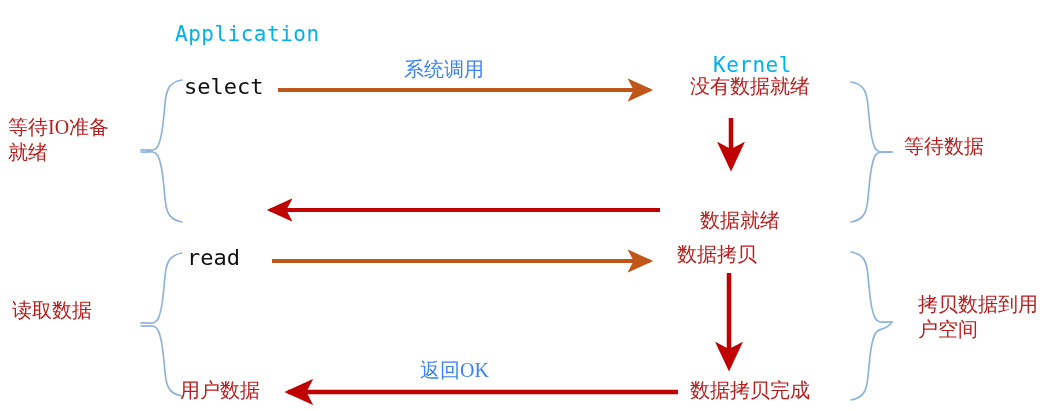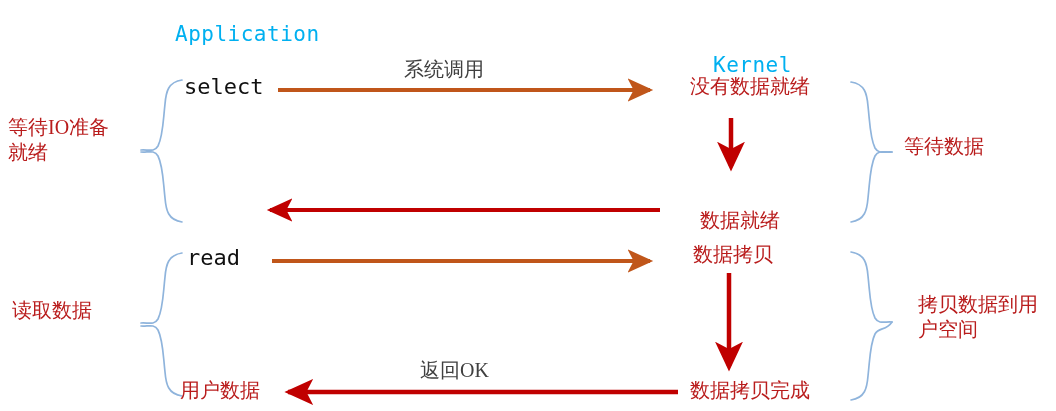--- a/index.html
+++ b/index.html
@@ -44,21 +44,21 @@
     color: #b91c1c;
     white-space: nowrap;
     line-height: 1.25;
   }
   .cjk-2l { white-space: normal; width: 130px; }
 
   
   .arrow-label {
     font-family: "Liberation Serif", "DejaVu Serif", serif;
     font-size: 20px;
-    color: #404040;
+    color: #3b82f6;
     white-space: nowrap;
   }
 
   
   #overlay {
     position: absolute;
     left: 0; top: 0;
     width: 1056px; height: 411px;
     pointer-events: none;
   }
@@ -150,21 +150,21 @@
   <div class="abs api-label" style="left:184px; top:74px;">select</div>
 
   <div class="abs api-label" style="left:187px; top:245px;">read</div>
 
   <div class="abs cjk" style="left:180px; top:378px;">用户数据</div>
 
   <div class="abs cjk" style="left:690px; top:74px;">没有数据就绪</div>
 
   <div class="abs cjk" style="left:692px; top:208px;margin-left:8px;">数据就绪</div>
 
-  <div class="abs cjk" style="left:693px; top:242px;text-align:center;">数据拷贝</div>
+  <div class="abs cjk" style="left:677px; top:242px;text-align:center;">数据拷贝</div>
 
   <div class="abs cjk" style="left:690px; top:378px;">数据拷贝完成</div>
 
   <div class="abs arrow-label" style="left:404px; top:56px;">系统调用</div>
 
   <div class="abs arrow-label" style="left:420px; top:357px;">返回OK</div>
 
 
 </div>
 

